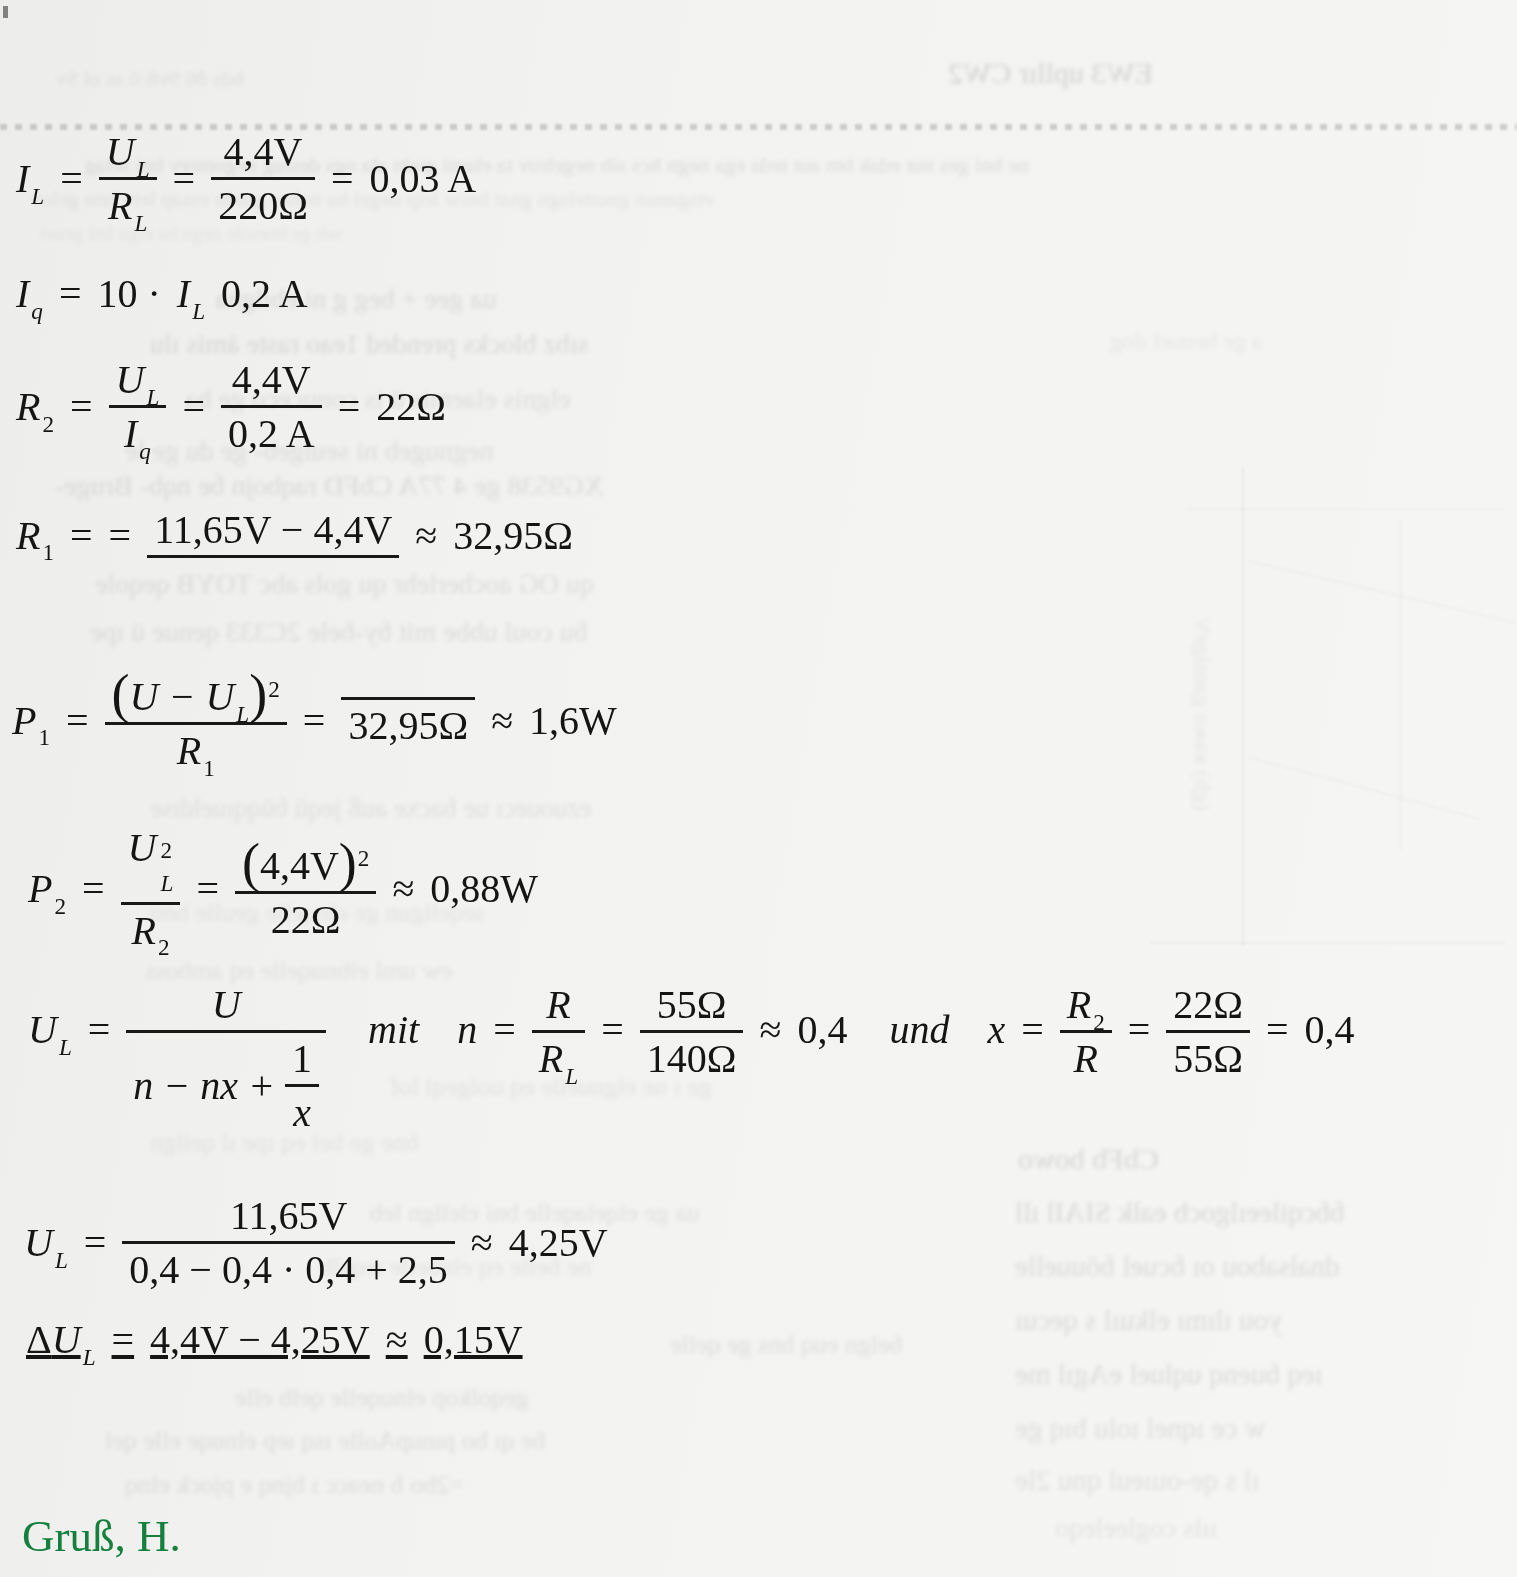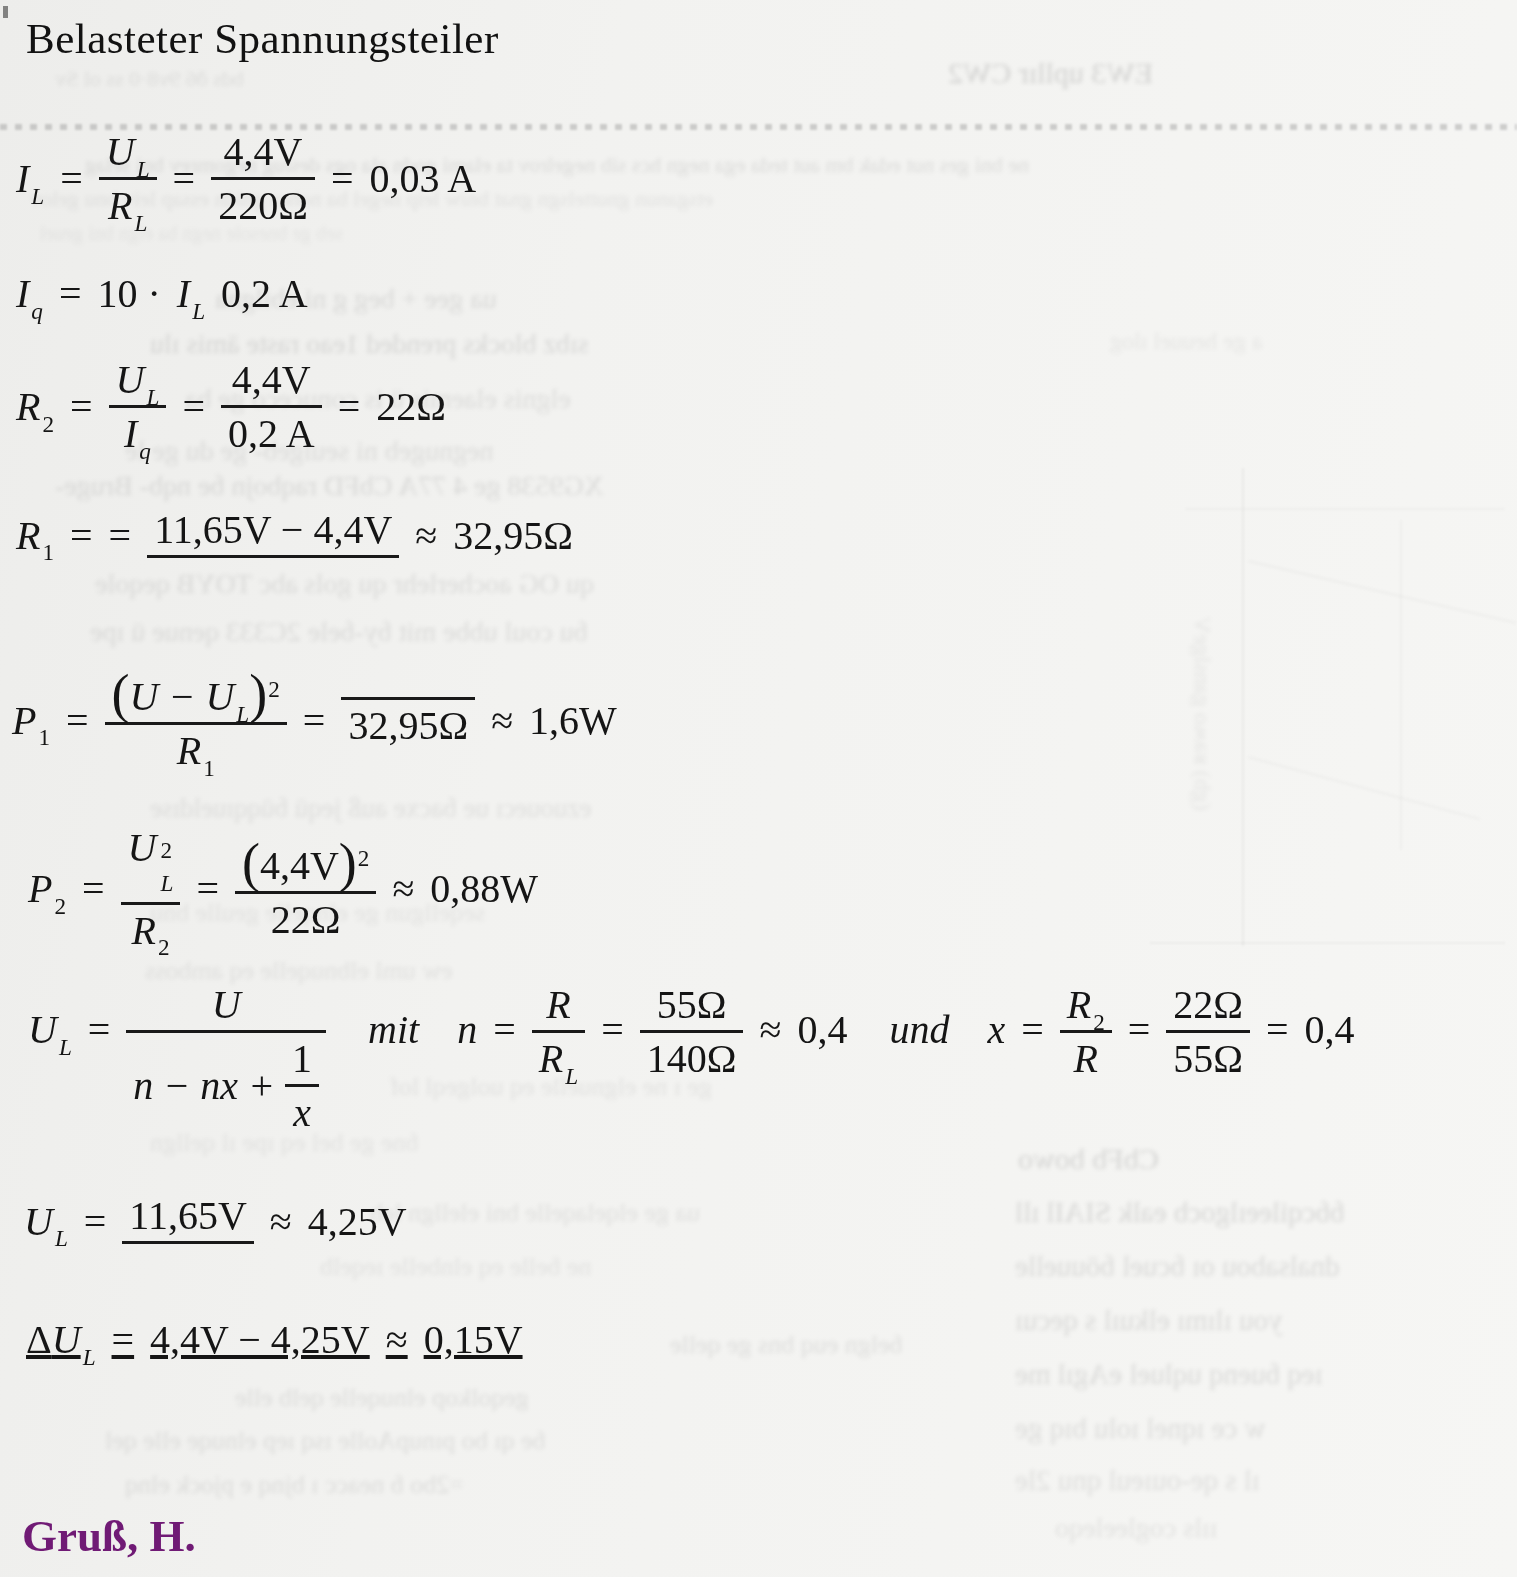--- a/index.html
+++ b/index.html
@@ -3,21 +3,21 @@
 <meta charset="utf-8">
 <style>
   html,body{margin:0;padding:0;}
   body{
     width:1517px;height:1577px;position:relative;overflow:hidden;
     background:linear-gradient(100deg,#ededeb 0%,#f2f2f0 35%,#f6f6f4 100%);
     font-family:"Liberation Serif","DejaVu Serif",serif;color:#171717;
   }
   .page{position:absolute;inset:0;}
   .title{position:absolute;left:26px;top:14px;font-size:43px;letter-spacing:.5px;color:#121212;}
-  .signature{position:absolute;left:22px;top:1510px;font-size:45px;color:#701a75;font-weight:bold;}
+  .signature{position:absolute;left:22px;top:1510px;font-size:45px;color:#15803d;}
 
   
   .formula{position:absolute;display:flex;align-items:center;gap:16px;
            font-size:40px;line-height:1.08;color:#151515;}
   .tok{white-space:pre;}
   .v{font-style:italic;font-family:inherit;}
   .sub{font-size:.58em;position:relative;top:.5em;margin-left:2px;line-height:1;display:inline-block;}
   .it{font-style:italic;}
   .frac{display:inline-flex;flex-direction:column;align-items:center;text-align:center;}
   .num,.den{padding:0 7px;white-space:pre;}
@@ -85,21 +85,20 @@
       <div class="bleed" style="left: 1015px; top: 1250px; font-size: 29px; opacity: 0.22; transform: scaleX(-1);">dnalsabou oı ɓcuel ɓöuuelle</div>
       <div class="bleed" style="left: 1015px; top: 1304px; font-size: 29px; opacity: 0.22; transform: scaleX(-1);">you ılımı elkuıl s qecuı</div>
       <div class="bleed" style="left: 1015px; top: 1358px; font-size: 29px; opacity: 0.22; transform: scaleX(-1);">ıeq ɓuenq uqluel eAgıl me</div>
       <div class="bleed" style="left: 1015px; top: 1412px; font-size: 29px; opacity: 0.2; transform: scaleX(-1);">w ce ıqnel ıolu bıq ge</div>
       <div class="bleed" style="left: 1015px; top: 1464px; font-size: 29px; opacity: 0.18; transform: scaleX(-1);">ıl s qe-ouıeul qnu 2le</div>
       <div class="bleed" style="left: 1055px; top: 1512px; font-size: 28px; opacity: 0.16; transform: scaleX(-1);">ııls cogleeleqo</div>
       <div class="bleed" style="left: 1110px; top: 328px; font-size: 24px; opacity: 0.12; transform: scaleX(-1);">a ge heuuel ılog</div>
       <div class="bleed" style="left: 1105px; top: 700px; font-size: 24px; opacity: 0.13; transform: scaleX(-1) rotate(-90deg);">(gb) ʁǝʍo ganslgeV</div>
     </div>
 
-  <div class="title">Belasteter Spannungsteiler</div>
 
   <div class="formula" id="f1" style="left:16px;top:130px;">
     <span class="tok"><span class="v">I</span><span class="sub it">L</span></span>
     <span class="tok">=</span>
     <span class="frac">
       <span class="num"><span class="v">U</span><span class="sub it">L</span></span>
       <span class="bar"></span>
       <span class="den"><span class="v">R</span><span class="sub it">L</span></span>
     </span>
     <span class="tok">=</span>
@@ -226,20 +225,21 @@
     <span class="tok bl">=</span>
     <span class="tok bl">0,4</span>
   </div>
 
   <div class="formula" id="f8" style="left:24px;top:1194px;">
     <span class="tok"><span class="v">U</span><span class="sub it">L</span></span>
     <span class="tok">=</span>
     <span class="frac">
       <span class="num">11,65V</span>
       <span class="bar"></span>
+      <span class="den">0,4 − 0,4 · 0,4 + 2,5</span>
     </span>
     <span class="tok">≈</span>
     <span class="tok">4,25V</span>
   </div>
 
   <div class="formula" id="f9" style="left:26px;top:1318px;text-decoration:underline;">
     <span class="tok"><span>Δ</span><span class="v">U</span><span class="sub it">L</span></span>
     <span class="tok">=</span>
     <span class="tok">4,4V − 4,25V</span>
     <span class="tok">≈</span>

